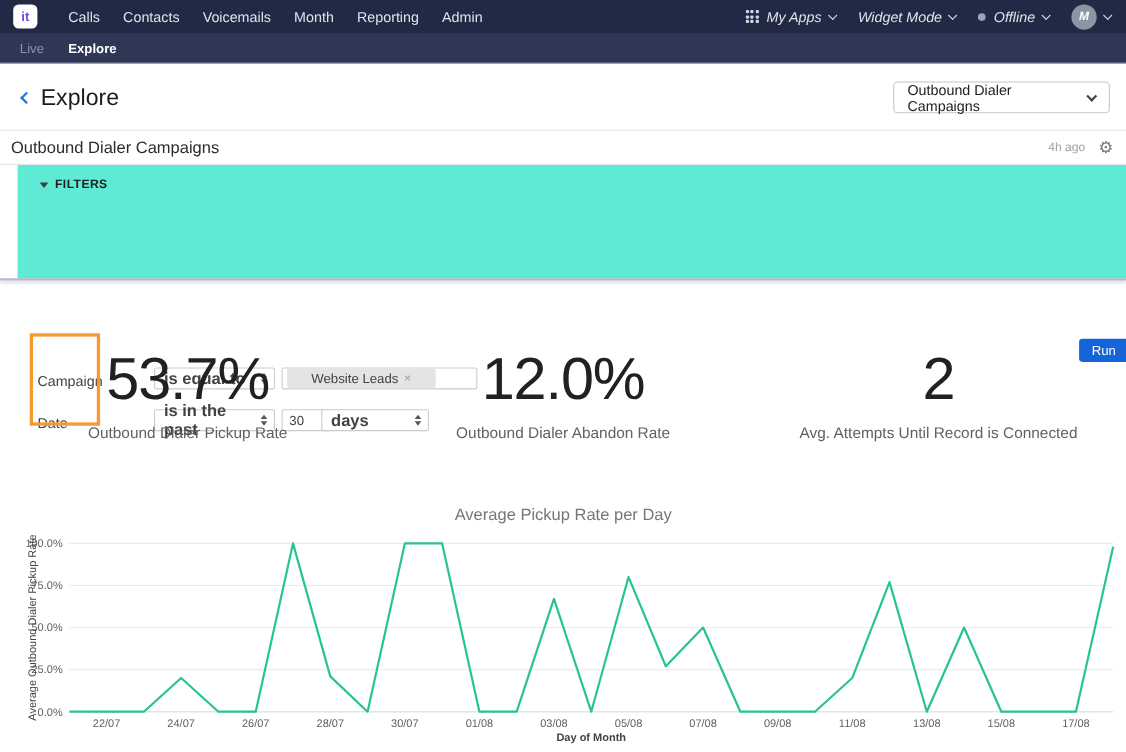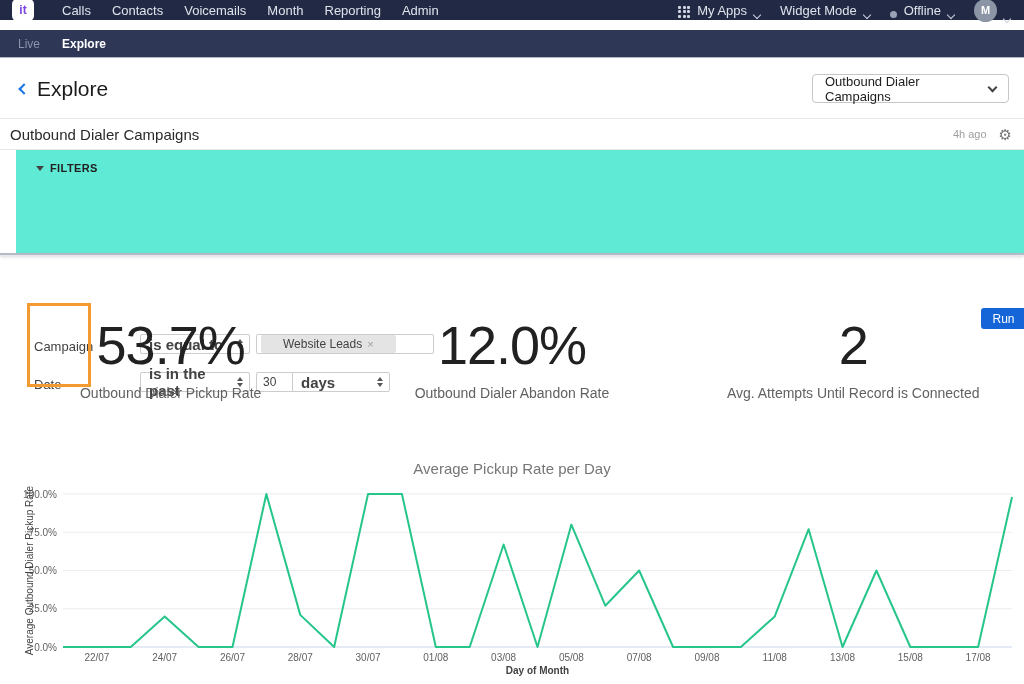--- a/index.html
+++ b/index.html
@@ -1,29 +1,29 @@
 <!DOCTYPE html>
 <html><head>
 <meta charset="utf-8">
 <style>
   * { margin:0; padding:0; box-sizing:border-box; }
   html,body { width:1024px; height:684px; }
   body { font-family:"Liberation Sans","DejaVu Sans",sans-serif; background:#fff; }
   #page { position:relative; width:1024px; height:684px; background:#fff; overflow:hidden; }
 
   
-  .topnav { position:absolute; top:0; left:0; width:1024px; height:20px; background:#212944;
+  .topnav { position:absolute; top:0; left:0; width:1024px; height:30px; background:#212944;
             display:flex; align-items:center; }
   .logo { width:22px; height:22px; margin-left:12px; background:#fff; border-radius:5px;
           display:flex; align-items:center; justify-content:center;
           color:#7b46e0; font-weight:700; font-size:12px; cursor:pointer; }
   .navitems { display:flex; align-items:center; margin-left:28px; column-gap:21px; }
   .navitem { color:#dfe3ec; font-size:13px; cursor:pointer; }
   .navright { margin-left:auto; display:flex; align-items:center; column-gap:20px; margin-right:14px; }
-  .navgroup { display:flex; align-items:flex-end; column-gap:7px; color:#dfe3ec; font-size:13px; cursor:pointer; }
+  .navgroup { display:flex; align-items:center; column-gap:7px; color:#dfe3ec; font-size:13px; cursor:pointer;font-style:italic; }
   .grid9 { display:grid; grid-template-columns:repeat(3,3px); grid-auto-rows:3px; gap:1.5px; }
   .grid9 b { background:#cfd4e0; border-radius:1px; }
   .chev-dn-light { width:6px; height:6px; border-right:1.8px solid #cfd4e0; border-bottom:1.8px solid #cfd4e0;
                    transform:rotate(45deg); margin-top:-3px; }
   .dot { width:7px; height:7px; border-radius:50%; background:#9aa3b5; }
   .avatar { width:23px; height:23px; border-radius:50%; background:#8b95a5; color:#fff;
             font-size:11px; font-weight:700; display:flex; align-items:center; justify-content:center; }
 
   
   .subnav { position:absolute; top:30px; left:0; width:1024px; height:28px; background:#2e3756;

